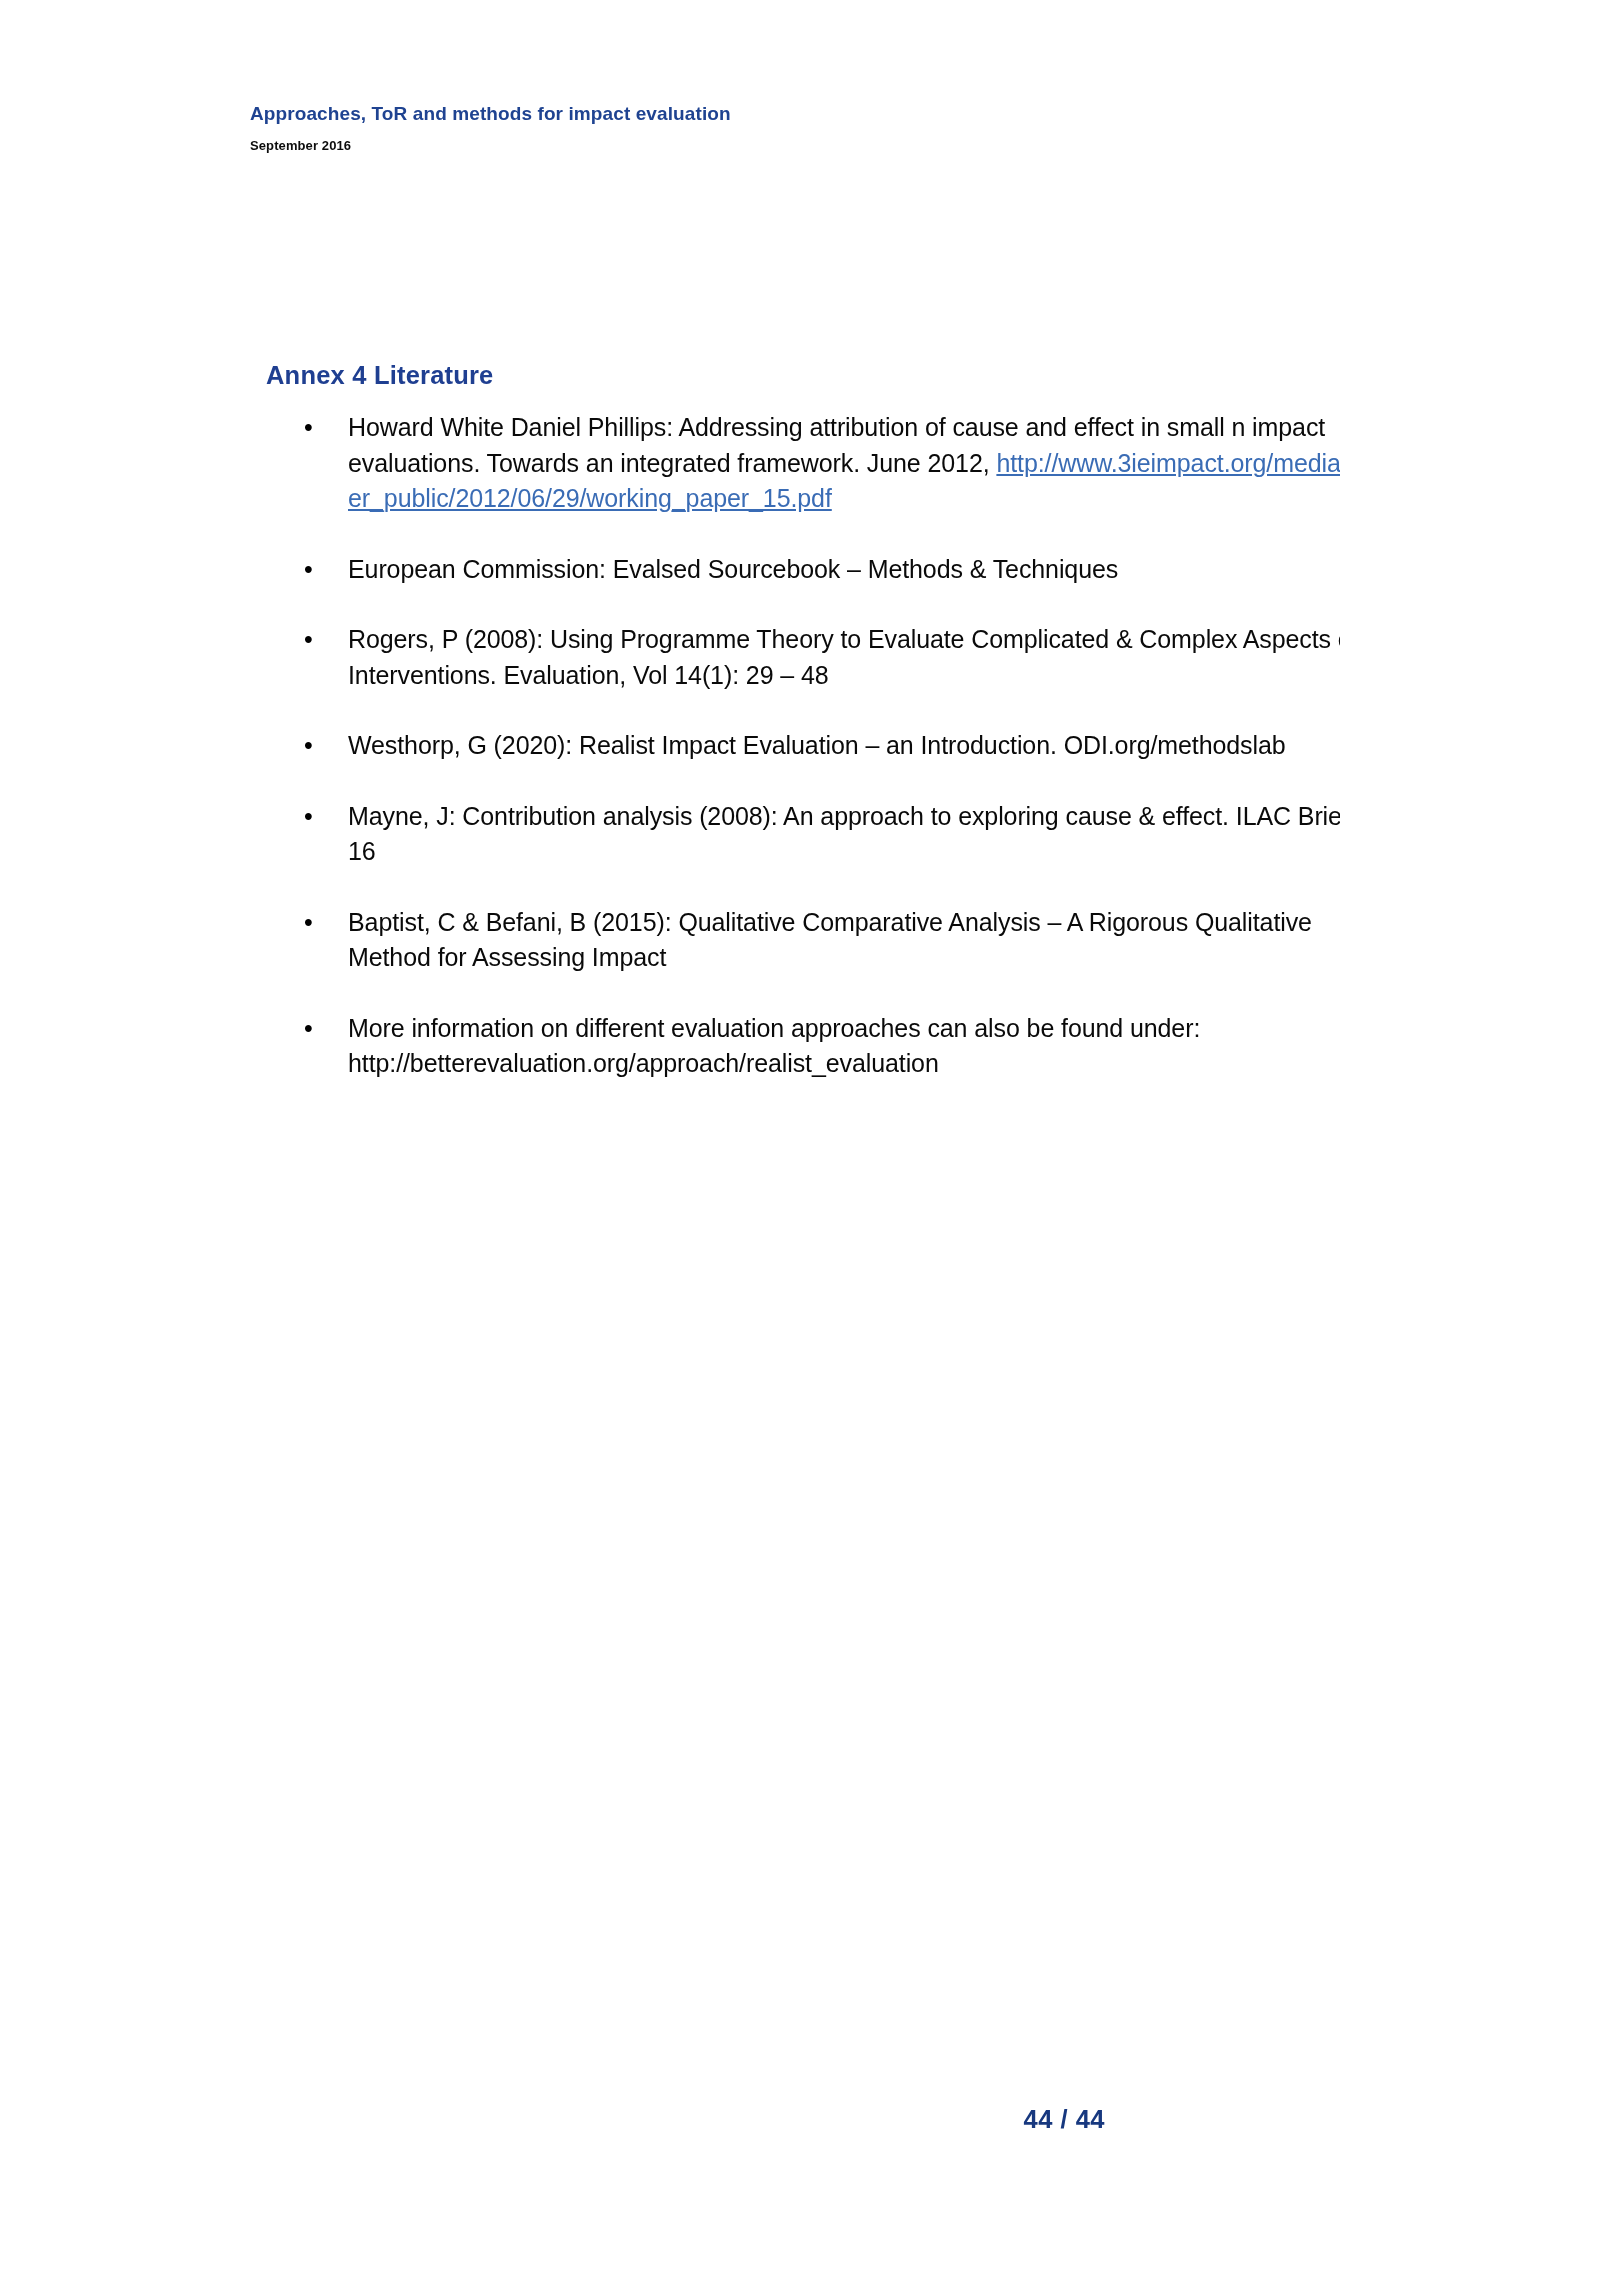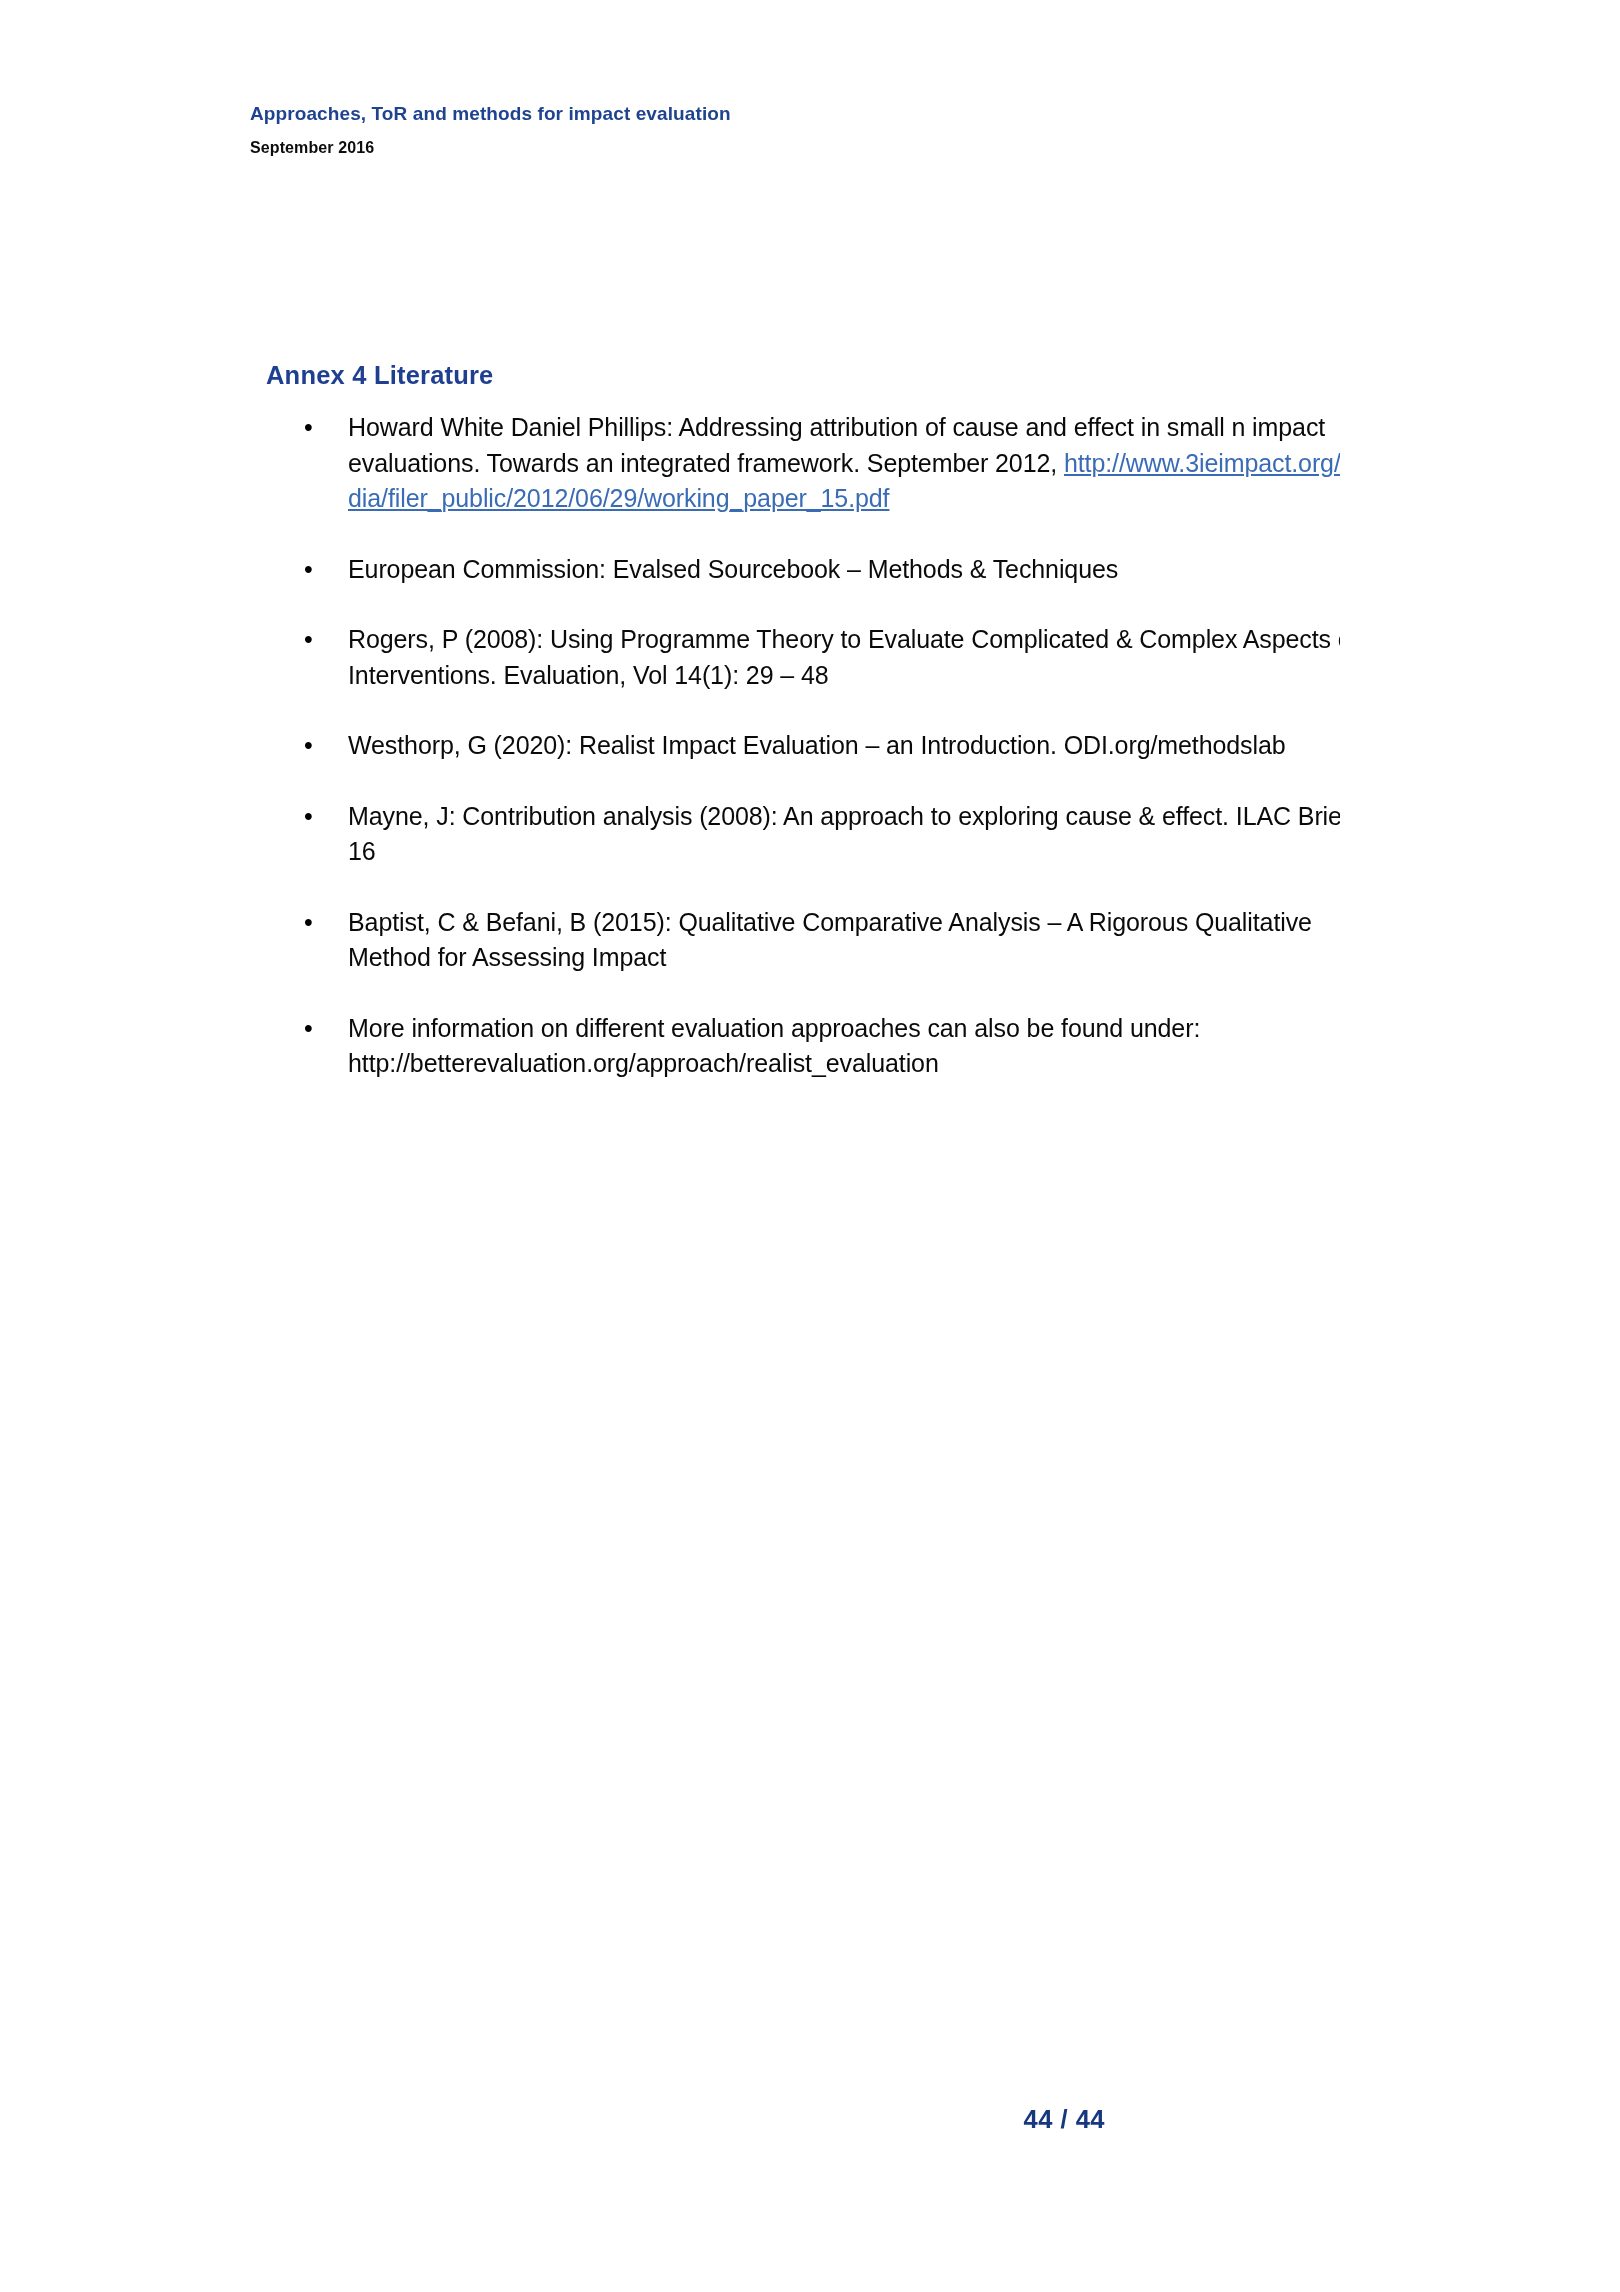--- a/index.html
+++ b/index.html
@@ -30,21 +30,21 @@
     font-size: 19px;
     font-weight: bold;
     color: #1f4391;
     letter-spacing: 0.1px;
     line-height: 1.35;
     margin: 0;
     white-space: nowrap;
   }
 
   .doc-header-date {
-    font-size: 16px;
+    font-size: 13px;
     font-weight: bold;
     color: #0d0d0d;
     letter-spacing: 0.1px;
     line-height: 1.35;
     margin: 10.8px 0 0 0;
     white-space: nowrap;
   }
 
   
   .section-heading {
@@ -128,21 +128,21 @@
     <div class="doc-header-title">Approaches, ToR and methods for impact evaluation</div>
     <div class="doc-header-date">September 2016</div>
   </div>
 
   <h1 class="section-heading">Annex 4 Literature</h1>
 
   <ul class="lit-list">
 
     <li class="lit-item">
       <span class="lit-bullet">•</span>
-      <span class="lit-text"><span>Howard White Daniel Phillips: Addressing attribution of cause and effect in small n impact evaluations. Towards an integrated framework. September 2012, </span><a class="lit-link" href="#">http://www.3ieimpact.org/media/filer_public/2012/06/29/working_paper_15.pdf</a></span>
+      <span class="lit-text"><span>Howard White Daniel Phillips: Addressing attribution of cause and effect in small n impact evaluations. Towards an integrated framework. June 2012, </span><a class="lit-link" href="#">http://www.3ieimpact.org/media/filer_public/2012/06/29/working_paper_15.pdf</a></span>
     </li>
 
     <li class="lit-item">
       <span class="lit-bullet">•</span>
       <span class="lit-text">European Commission: Evalsed Sourcebook – Methods &amp; Techniques</span>
     </li>
 
     <li class="lit-item">
       <span class="lit-bullet">•</span>
       <span class="lit-text">Rogers, P (2008): Using Programme Theory to Evaluate Complicated &amp; Complex Aspects of Interventions. Evaluation, Vol 14(1): 29 – 48</span>

